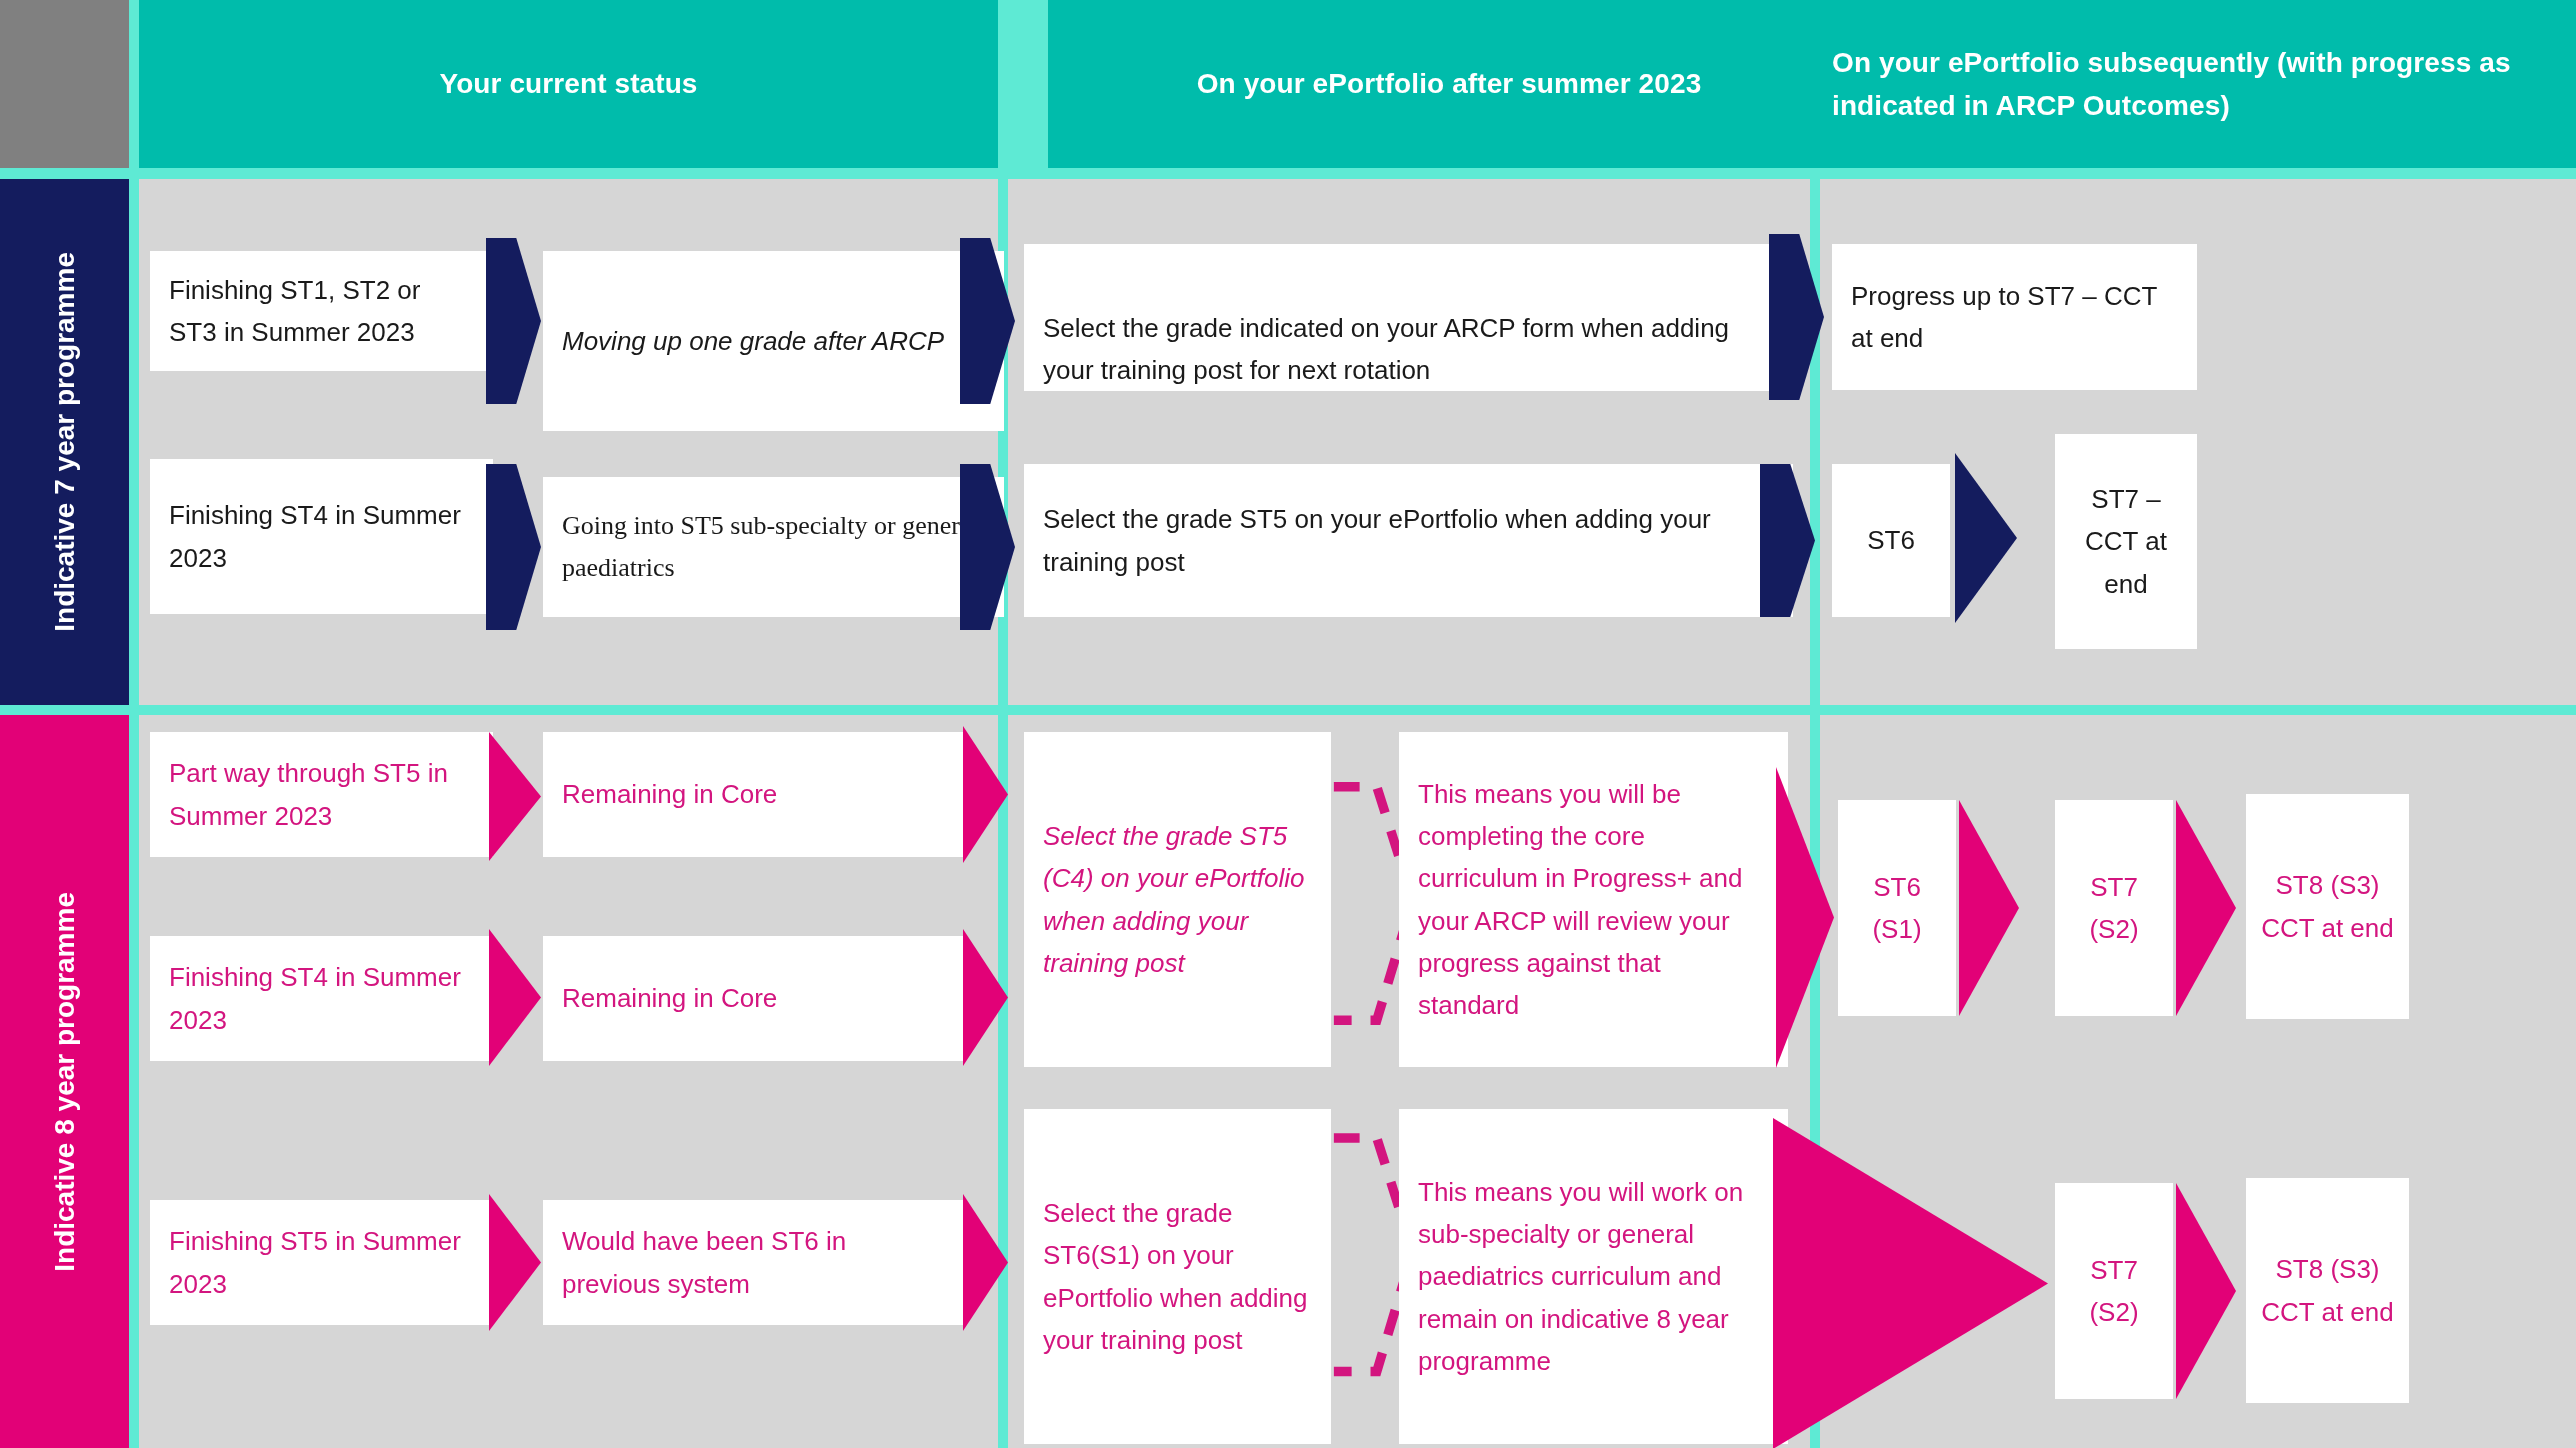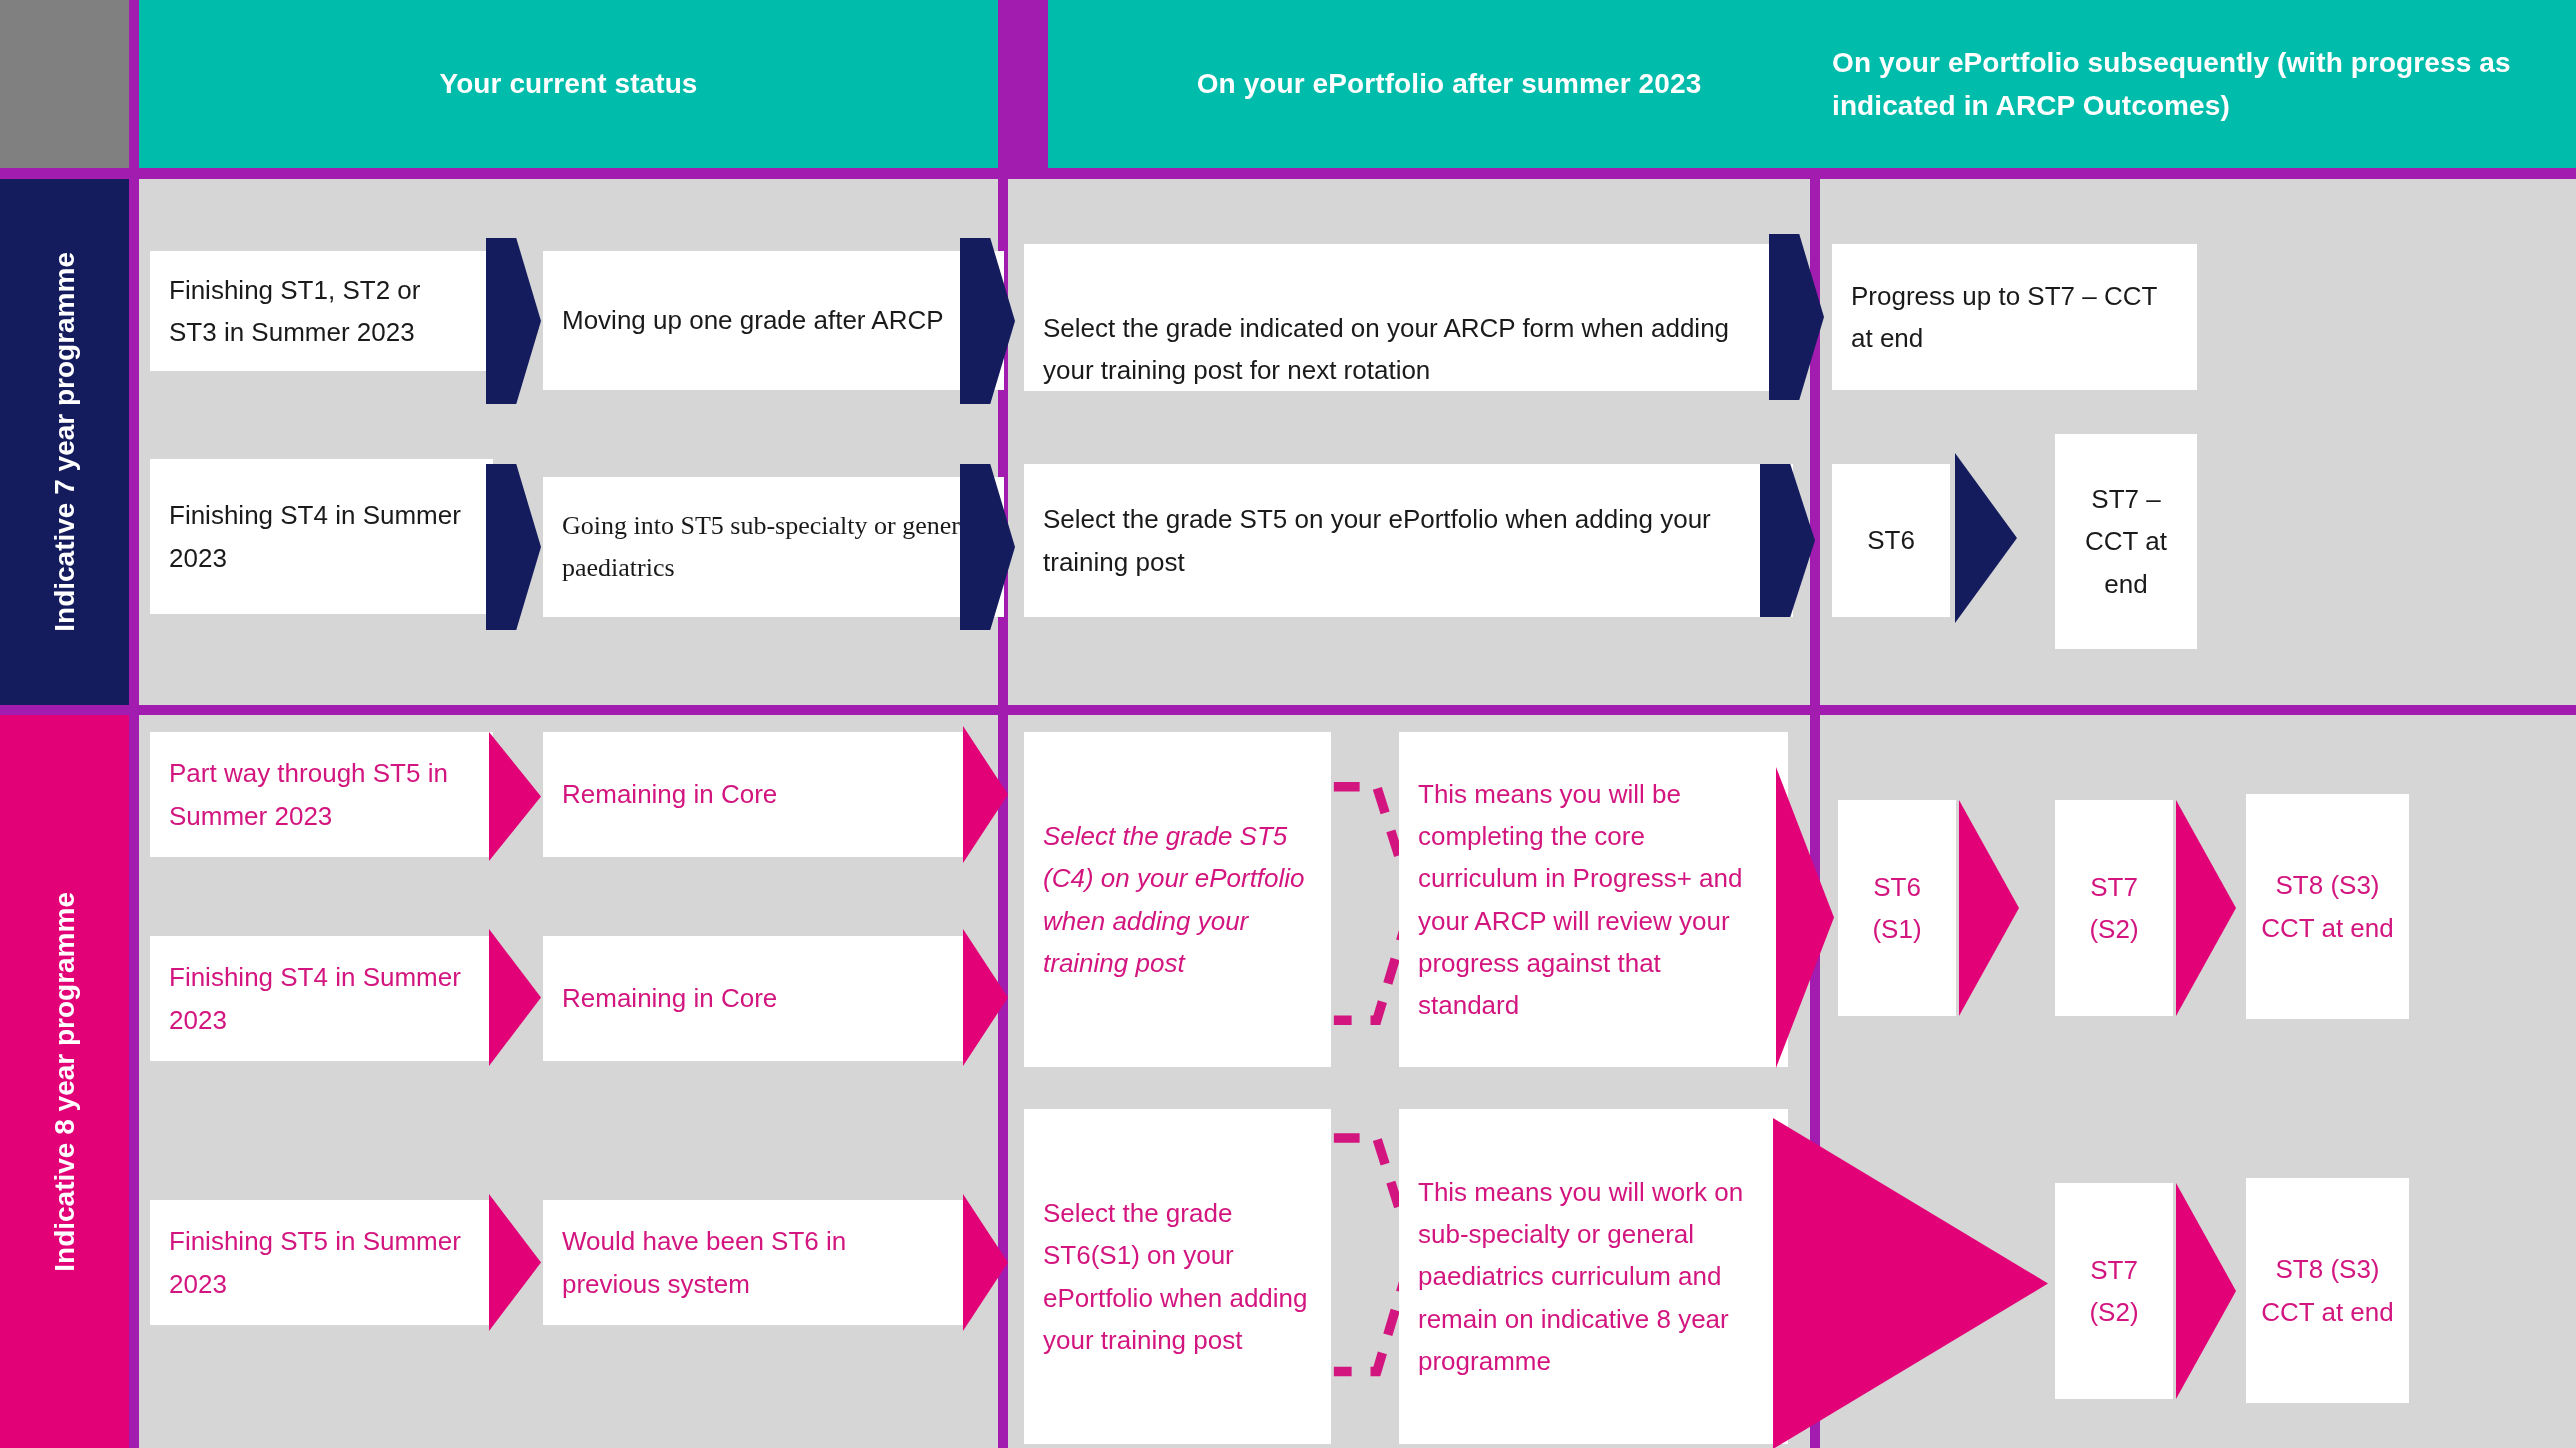--- a/index.html
+++ b/index.html
@@ -2,21 +2,21 @@
 <html style="font-size:13.7px"><head>
 <meta charset="utf-8">
 <style>
   * { box-sizing: border-box; margin: 0; padding: 0; }
   html, body {
     width: 2576px; height: 1449px;
     background: #ffffff;
     font-family: "Liberation Sans", sans-serif;
     overflow: hidden;
   }
-  #stage { position: relative; width: 2576px; height: 1449px; background: #a21caf; }
+  #stage { position: relative; width: 2576px; height: 1449px; background: #5eead4; }
 
   
   .band { position: absolute; }
   .hdr-corner { left:0; top:0; width:129px; height:168px; background:#808080; }
   .hdr-cell   { top:0; height:168px; background:#00bcab;
                 display:flex; align-items:center; }
   .hdr-cell .htxt { color:#ffffff; font-weight:bold; font-size:28px;
                     line-height:1.55; letter-spacing:0.1px; }
 
   .rail { position:absolute; width:129px; display:flex;
@@ -73,21 +73,21 @@
 
   <div class="cellbg" style="left:139px; top:179px; width:859px; height:526px;"></div>
   <div class="cellbg" style="left:1008px; top:179px; width:802px; height:526px;"></div>
   <div class="cellbg" style="left:1820px; top:179px; width:756px; height:526px;"></div>
 
   <div class="box navy" style="left:150px; top:251px; width:343px; height:120px;">
     <span class="t">Finishing ST1, ST2 or ST3 in Summer 2023</span>
   </div>
   <div class="arrow navy chev" style="left:486px; top:238px; width:55px; height:166px;"></div>
 
-  <div class="box navy" style="left:543px; top:251px; width:461px; height:139px;">
+  <div class="box navy" style="left:543px; top:251px; width:461px; height:180px;font-style:italic;">
     <span class="t">Moving up one grade after ARCP</span>
   </div>
   <div class="arrow navy chev" style="left:960px; top:238px; width:55px; height:166px;"></div>
 
   <div class="box navy" style="left:1024px; top:244px; width:769px; height:147px;align-items:flex-end;">
     <span class="t">Select the grade indicated on your ARCP form when adding your training post for next rotation</span>
   </div>
   <div class="arrow navy chev" style="left:1769px; top:234px; width:55px; height:166px;"></div>
 
   <div class="box navy" style="left:1832px; top:244px; width:365px; height:146px;">

